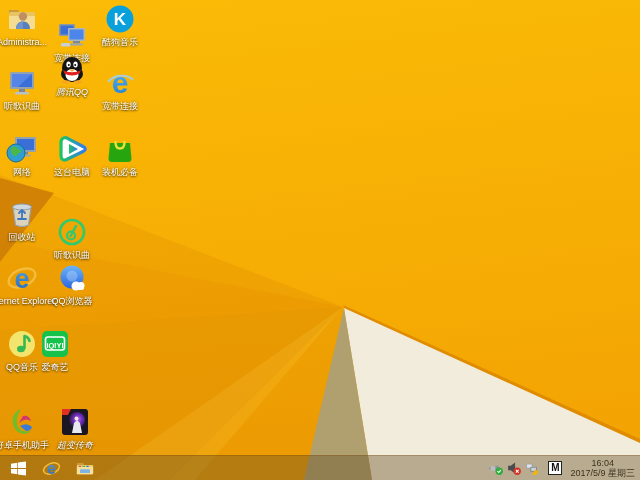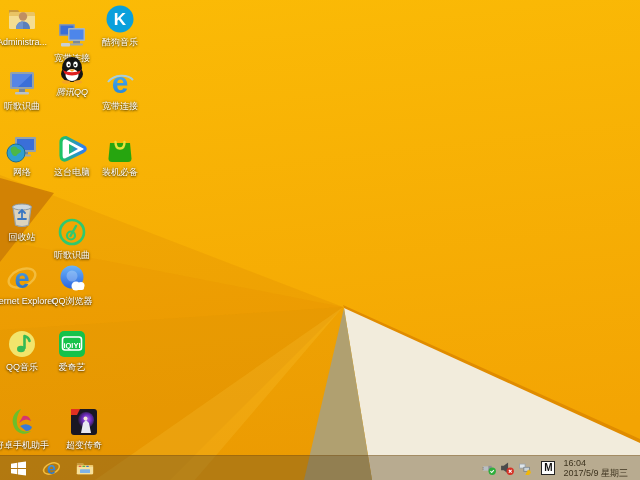--- a/index.html
+++ b/index.html
@@ -35,22 +35,22 @@
   #tb-explorer{width:32px;margin-left:4px;}
   #tray{margin-left:auto;display:flex;align-items:center;height:25px;}
   .tray-ic{width:14px;height:14px;margin-right:4px;cursor:pointer;}
   .tray-ic svg{width:14px;height:14px;display:block;}
   #ime-box{
     width:12px;height:12px;background:#fdfdfd;border:1px solid #222;
     font-size:10px;font-weight:bold;color:#111;line-height:12px;text-align:center;
     margin:0 8px 0 5px;cursor:pointer;
   }
   #clock{
-    text-align:left;font-size:9px;line-height:10.5px;color:#3d331e;
-    padding-right:12px;cursor:pointer;
+    text-align:center;font-size:9px;line-height:10.5px;color:#3d331e;
+    padding-right:5px;cursor:pointer;
   }
 </style>
 </head>
 <body>
 
 <div id="screen">
 
   <svg id="wallpaper" viewBox="0 0 640 480" preserveAspectRatio="none">
     <defs>
       <linearGradient id="wpBase" x1="0" y1="0" x2="0.15" y2="1">
@@ -248,41 +248,41 @@
       <div class="desk-icon" style="left: -15px; top: 328px;">
         <div class="glyph">
           <svg viewBox="0 0 32 32" xmlns="http://www.w3.org/2000/svg">
             <circle cx="16" cy="16" r="13" fill="#f2e46c"></circle>
             <path d="M18.5 8 v12 M18.5 8 c3 1 4.5 2.5 5 5" stroke="#35b954" stroke-width="2.6" fill="none" stroke-linecap="round"></path>
             <ellipse cx="15" cy="21" rx="4" ry="3.2" fill="#35b954"></ellipse>
           </svg>
         </div>
         <div class="label">QQ音乐</div>
       </div>
-      <div class="desk-icon" style="left: 35px; top: 328px;">
+      <div class="desk-icon" style="left: 18px; top: 328px;">
         <div class="glyph">
           <svg viewBox="0 0 32 32" xmlns="http://www.w3.org/2000/svg">
             <rect x="3" y="3" width="26" height="26" rx="5" fill="#16c24a"></rect>
             <rect x="6.5" y="9" width="19" height="13" rx="2.5" fill="none" stroke="#ffffff" stroke-width="1.6"></rect>
             <text x="16" y="19.5" text-anchor="middle" font-family="Liberation Sans,sans-serif" font-size="7.5" font-weight="bold" fill="#ffffff">iQIYI</text>
           </svg>
         </div>
         <div class="label">爱奇艺</div>
       </div>
       <div class="desk-icon" style="left: -15px; top: 406px;">
         <div class="glyph">
           <svg viewBox="0 0 32 32" xmlns="http://www.w3.org/2000/svg">
             <path d="M15 3 C7 6 5 14 8 21 C11 28 20 30 25 25 C18 27 12 24 11 18 C10 11 13 6 15 3 Z" fill="#6cbf2a"></path>
             <path d="M13 17 q6 -6 12 -2 q-2 -6 -8 -5" fill="#d6366f"></path>
             <path d="M14 20 q7 -4 12 1 q-1 4 -6 4" fill="#3a7bd5"></path>
           </svg>
         </div>
         <div class="label">好卓手机助手</div>
       </div>
-      <div class="desk-icon" style="left: 47px; top: 406px;">
+      <div class="desk-icon" style="left: 38px; top: 406px; font-style: italic;">
         <div class="glyph">
           <svg viewBox="0 0 32 32" xmlns="http://www.w3.org/2000/svg">
             <defs>
               <radialGradient id="glow" cx="0.55" cy="0.45" r="0.6">
                 <stop offset="0" stop-color="#b36cf0"></stop>
                 <stop offset="0.5" stop-color="#6a2bb5"></stop>
                 <stop offset="1" stop-color="#1a1723"></stop>
               </radialGradient>
             </defs>
             <rect x="3" y="3" width="26" height="26" rx="3" fill="#1a1723"></rect>

